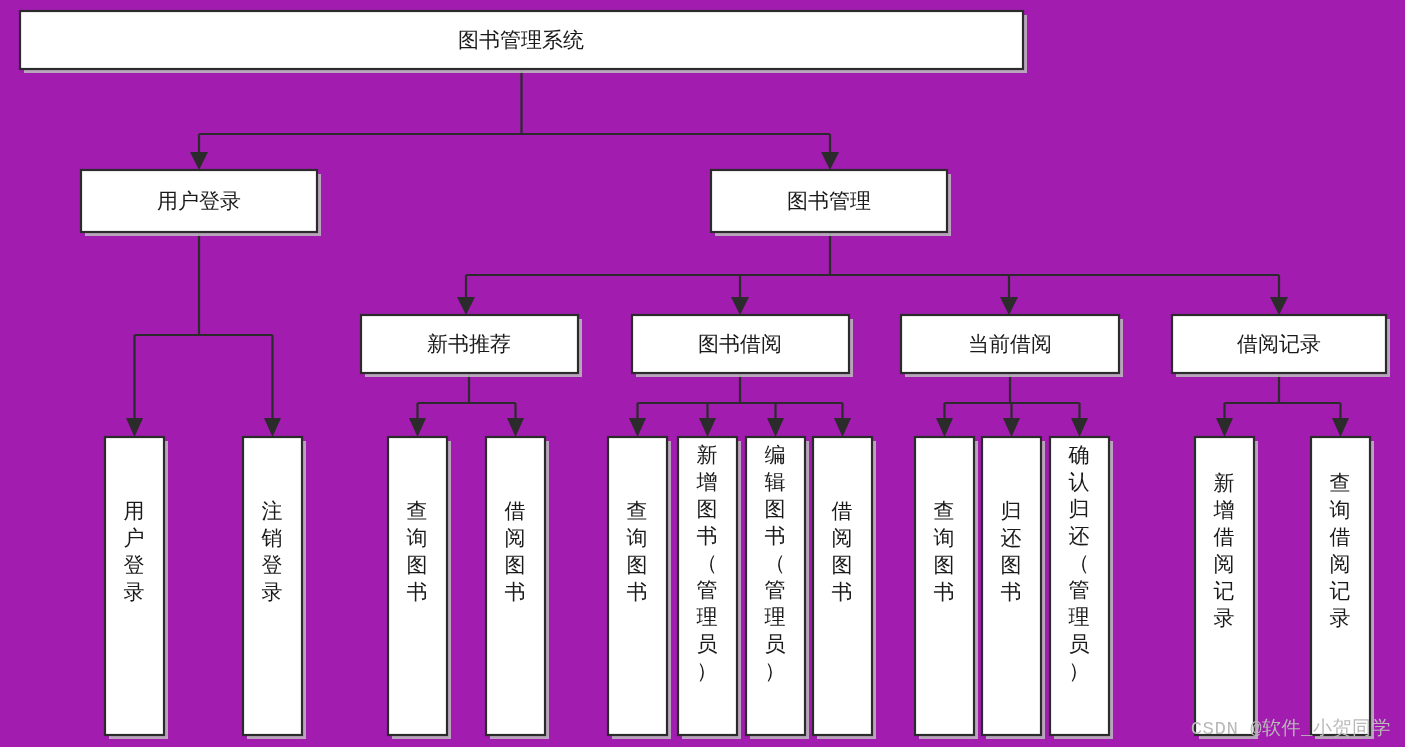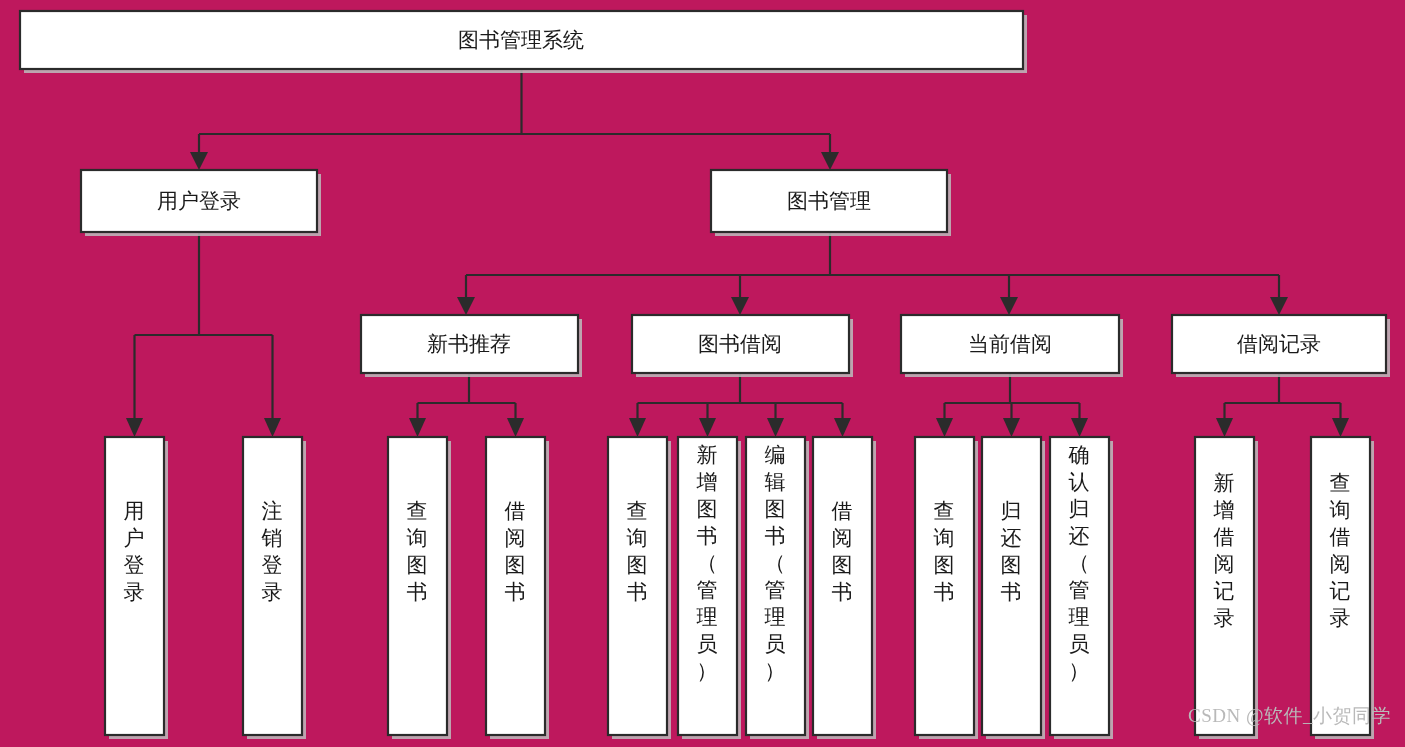--- a/index.html
+++ b/index.html
@@ -8,21 +8,21 @@
     padding: 0;
     background: #ffffff;
   }
   body {
     font-family: "Liberation Sans", "DejaVu Sans", sans-serif;
   }
   #diagram-root {
     position: relative;
     width: 1405px;
     height: 747px;
-    background: #be185d;
+    background: #a21caf;
     overflow: hidden;
   }
   svg.chart-svg {
     position: absolute;
     left: 0;
     top: 0;
     width: 1405px;
     height: 747px;
     display: block;
   }
@@ -55,22 +55,22 @@
   }
   .leaf-label {
     fill: #1a1a1a;
     font-family: "Liberation Sans", "DejaVu Sans", sans-serif;
     font-size: 21px;
     text-anchor: middle;
   }
   .watermark-text {
     position: absolute;
     right: 14px;
-    bottom: 18px;
-    font-family: Liberation Serif, serif;
+    bottom: 6px;
+    font-family: Liberation Mono, monospace;
     font-size: 19px;
     color: #b9b9b9;
     white-space: nowrap;
     user-select: none;
     letter-spacing: 0.5px;
   }
 </style>
 </head>
 <body>
 

